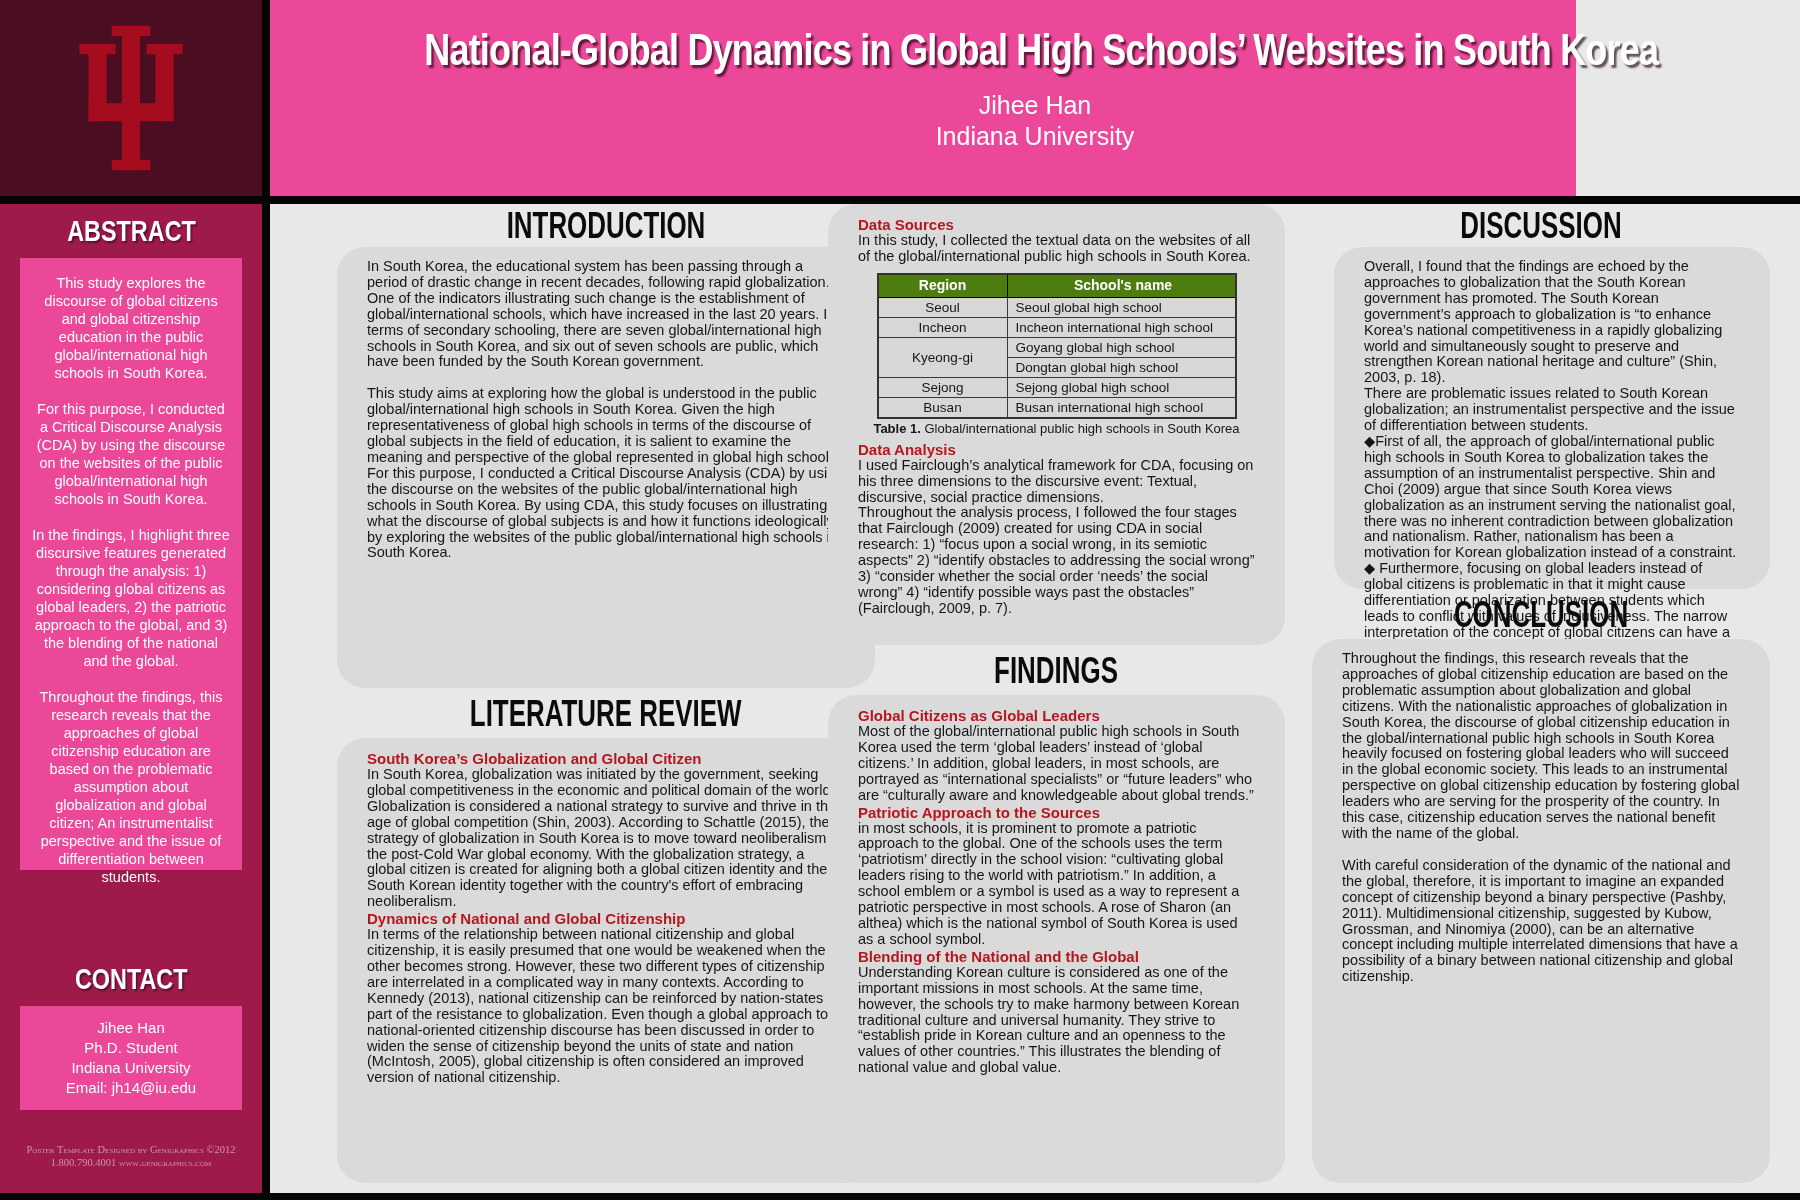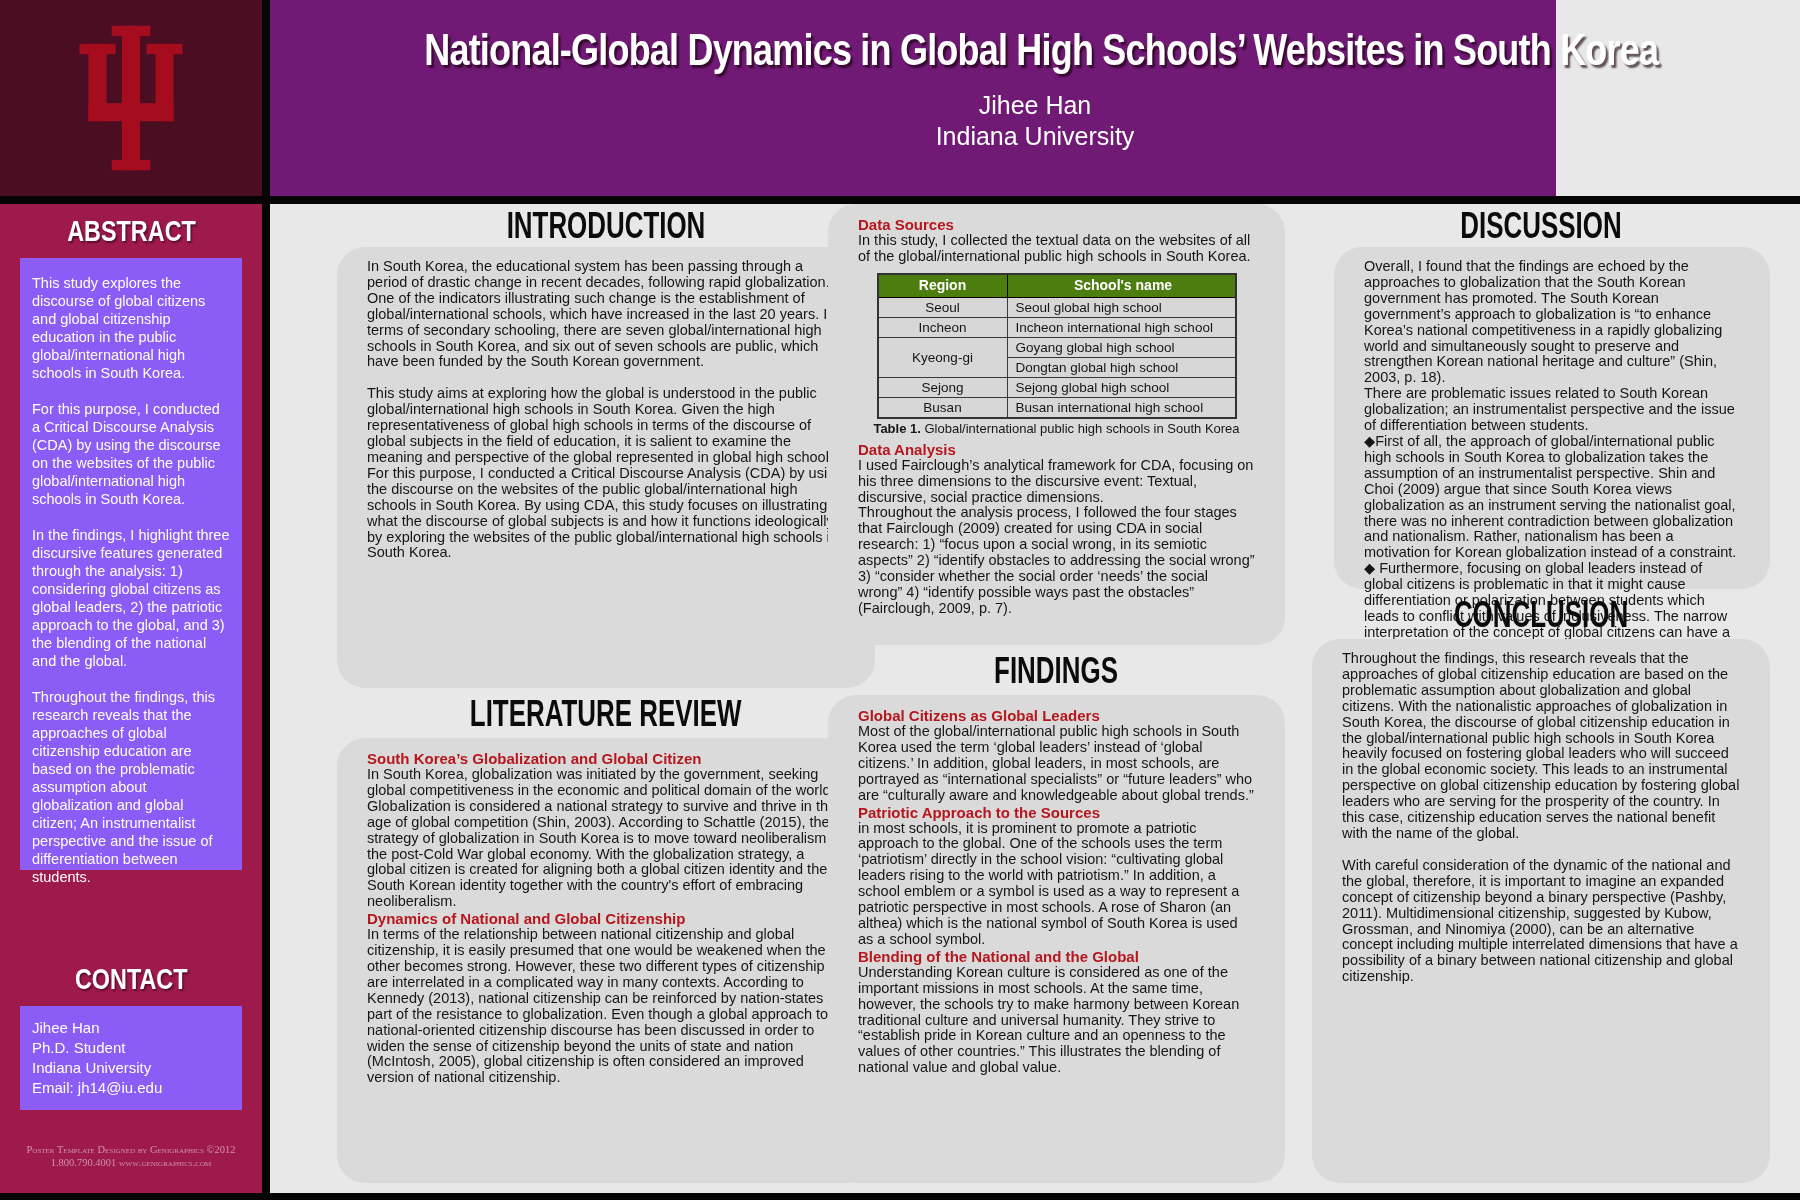--- a/index.html
+++ b/index.html
@@ -1,38 +1,38 @@
 <!DOCTYPE html>
 <html><head>
 <meta charset="utf-8">
 <style>
   html,body{margin:0;padding:0;background:#444;}
   .poster{position:relative;width:1800px;height:1200px;background:#E9E8E8;overflow:hidden;
           font-family:"Liberation Sans",sans-serif;}
   
-  .header{position:absolute;left:0;top:0;width:1556px;height:196px;background:#701a75;}
+  .header{position:absolute;left:0;top:0;width:1556px;height:196px;background:#ec4899;padding-left:20px;}
   .logo-box{position:absolute;left:0;top:0;width:262px;height:196px;background:#4B0D21;
             display:flex;align-items:center;justify-content:center;}
   .header-text{position:absolute;left:270px;top:0;width:1530px;height:196px;text-align:center;
                color:#fff;padding-top:24px;box-sizing:border-box;}
   .title{font-size:45px;font-weight:bold;letter-spacing:-1px;white-space:nowrap;
          text-shadow:3px 3px 2px rgba(25,0,10,0.65);}
   .title span{display:inline-block;transform:scaleX(0.80);}
   .author-line{font-size:25px;line-height:31px;margin-top:14px;font-weight:400;}
   .affil-line{font-size:25px;line-height:31px;font-weight:400;}
   
   .hline{position:absolute;left:0;top:196px;width:1800px;height:8px;background:#050505;}
   .vline{position:absolute;left:262px;top:0;width:8px;height:1200px;background:#050505;}
   .bline{position:absolute;left:0;top:1193px;width:1800px;height:7px;background:#050505;}
   
   .sidebar{position:absolute;left:0;top:204px;width:262px;height:989px;background:#9D1A4A;color:#fff;}
   .side-head{text-align:center;font-weight:bold;font-size:30px;color:#fff;margin-top:10px;
              text-shadow:2px 2px 2px rgba(30,0,12,0.5);}
   .side-head span{display:inline-block;transform:scaleX(0.78);}
-  .side-box{background:#8b5cf6;margin:10px 20px 0 20px;padding:16px 12px;box-sizing:border-box;}
+  .side-box{background:#ec4899;margin:10px 20px 0 20px;padding:16px 12px;box-sizing:border-box;text-align:center;}
   .abstract-box{height:612px;}
   .abstract-box p{margin:0;font-size:14.5px;line-height:18px;}
   .abstract-box p + p{margin-top:18px;}
   .contact-head{margin-top:92px;}
   .contact-box{padding:12px 12px;}
   .contact-box div{font-size:15px;line-height:20px;}
   .side-footer{position:absolute;left:0;bottom:24px;width:262px;text-align:center;
                font-family:"Liberation Serif",serif;font-variant:small-caps;
                font-size:10.5px;line-height:13px;color:#CF93AA;}
   

